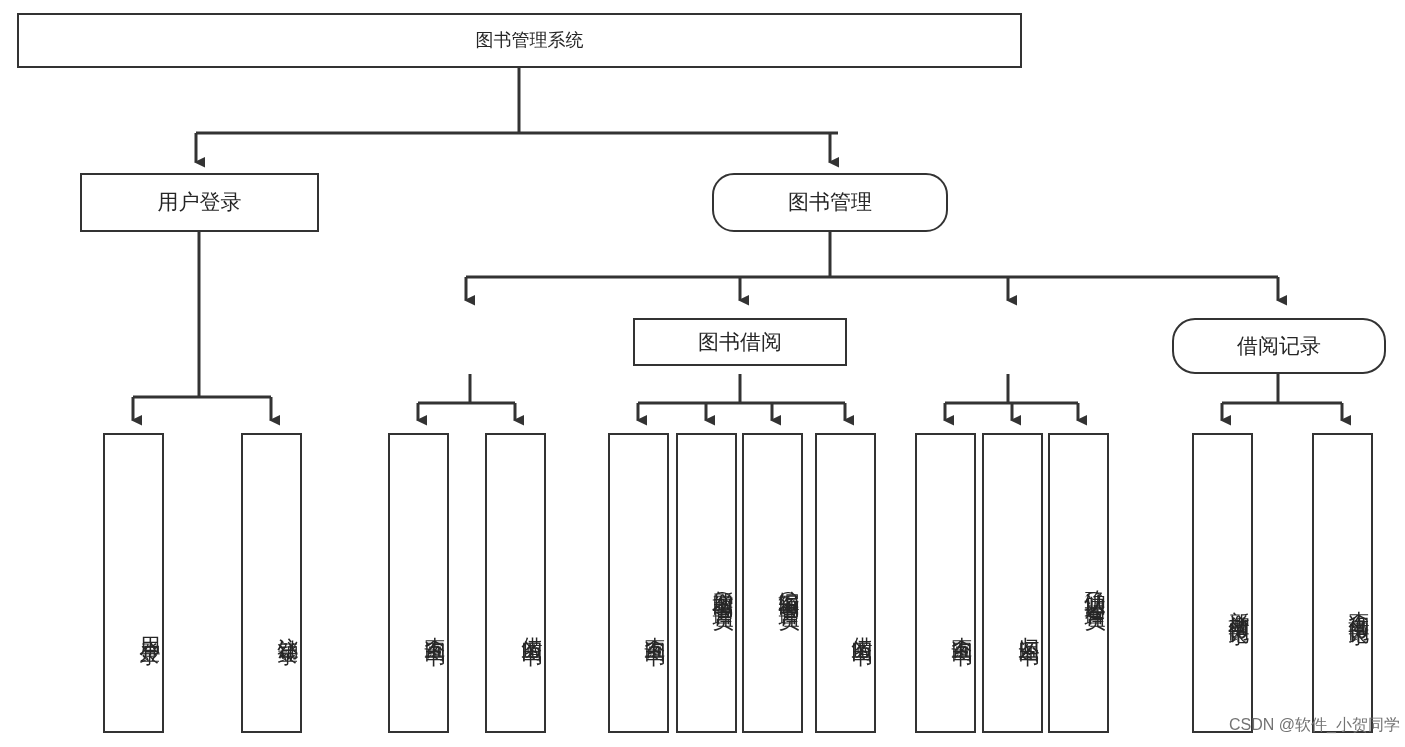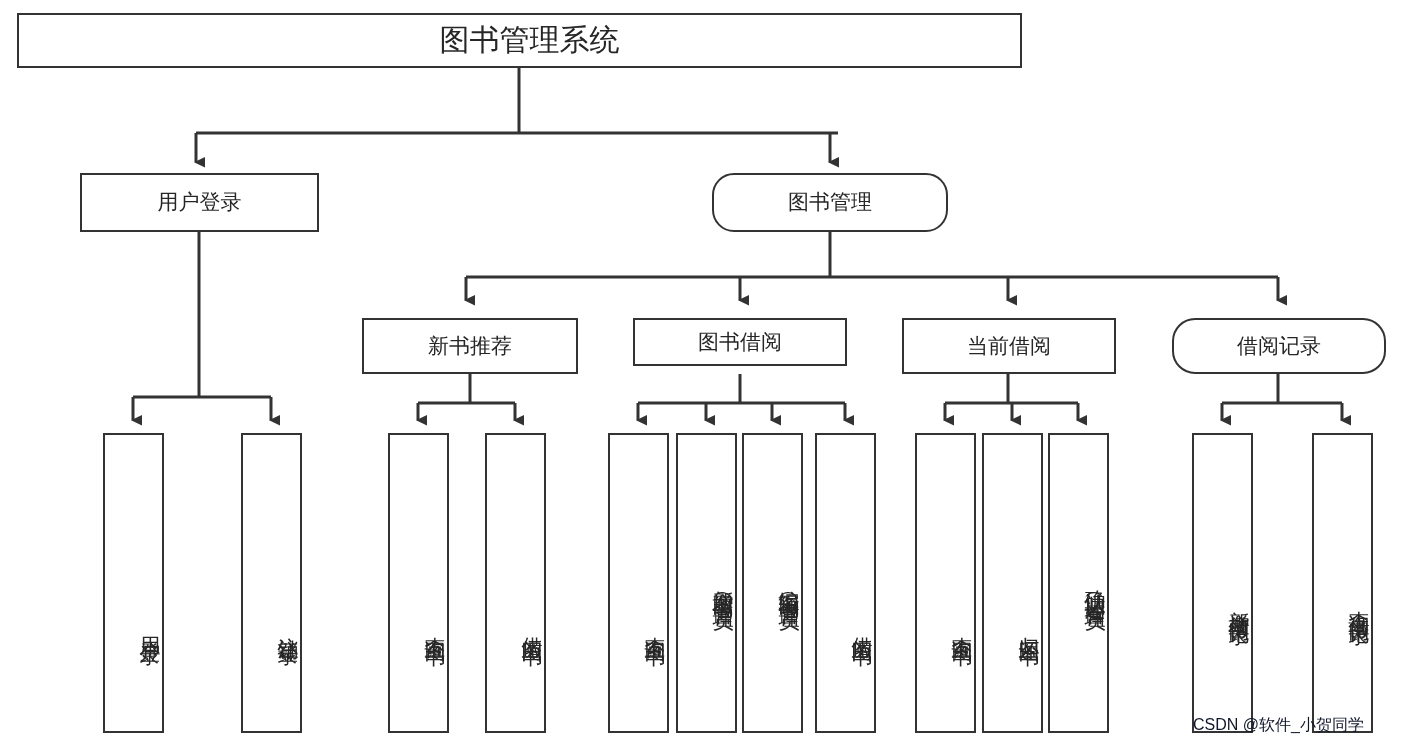--- a/index.html
+++ b/index.html
@@ -27,21 +27,21 @@
     display: flex;
     align-items: center;
     justify-content: center;
     color: #262626;
     line-height: 1.15;
   }
   .node.h {
     font-size: 21px;
   }
   .node.root {
-    font-size: 30px;
+    font-size: 18px;
     padding-left: 20px;
   }
   .node.v {
     writing-mode: vertical-rl;
     text-orientation: upright;
     font-size: 21px;
     letter-spacing: 3px;
     align-items: flex-start;
     justify-content: center;
     padding-top: 6px;
@@ -56,23 +56,24 @@
     top: 0;
     width: 1405px;
     height: 747px;
     pointer-events: none;
   }
   .watermark {
     position: absolute;
     left: 1193px;
     top: 715px;
     font-size: 16px;
-    color: #0f172a;
+    color: #737373;
     white-space: nowrap;
     font-family: "Liberation Sans", "DejaVu Sans", sans-serif;
+    padding-left: 36px;
   }
 </style>
 </head>
 <body>
 
 <div id="canvas">
 
   <svg class="links" viewBox="0 0 1405 747">
     <defs>
       <marker id="arrow" markerWidth="12" markerHeight="12" refX="5.5" refY="9" orient="auto" markerUnits="userSpaceOnUse">
@@ -122,25 +123,23 @@
       <path d="M1342,403 L1342,420" marker-end="url(#arrow)"></path>
     </g>
   </svg>
 
   <div class="node root" style="left:17px; top:13px; width:1005px; height:55px;">图书管理系统</div>
 
   <div class="node h" style="left:80px; top:173px; width:239px; height:59px;">用户登录</div>
 
   <div class="node h" style="left:712px; top:173px; width:236px; height:59px;border-radius:22px;">图书管理</div>
 
-  <div class="node h" style="left:362px; top:318px; width:216px; height:56px;">新书推荐</div>
 
   <div class="node h" style="left:633px; top:318px; width:214px; height:48px;">图书借阅</div>
 
-  <div class="node h" style="left:902px; top:318px; width:214px; height:56px;">当前借阅</div>
 
   <div class="node h" style="left:1172px; top:318px; width:214px; height:56px;border-radius:23px;">借阅记录</div>
 
   <div class="node v" style="left:103px; top:433px; width:61px; height:300px; padding-top:85px;">用户登录</div>
 
   <div class="node v" style="left:241px; top:433px; width:61px; height:300px; padding-top:85px;">注销登录</div>
 
   <div class="node v" style="left:388px; top:433px; width:61px; height:300px; padding-top:85px;">查询图书</div>
 
   <div class="node v" style="left:485px; top:433px; width:61px; height:300px; padding-top:85px;">借阅图书</div>

